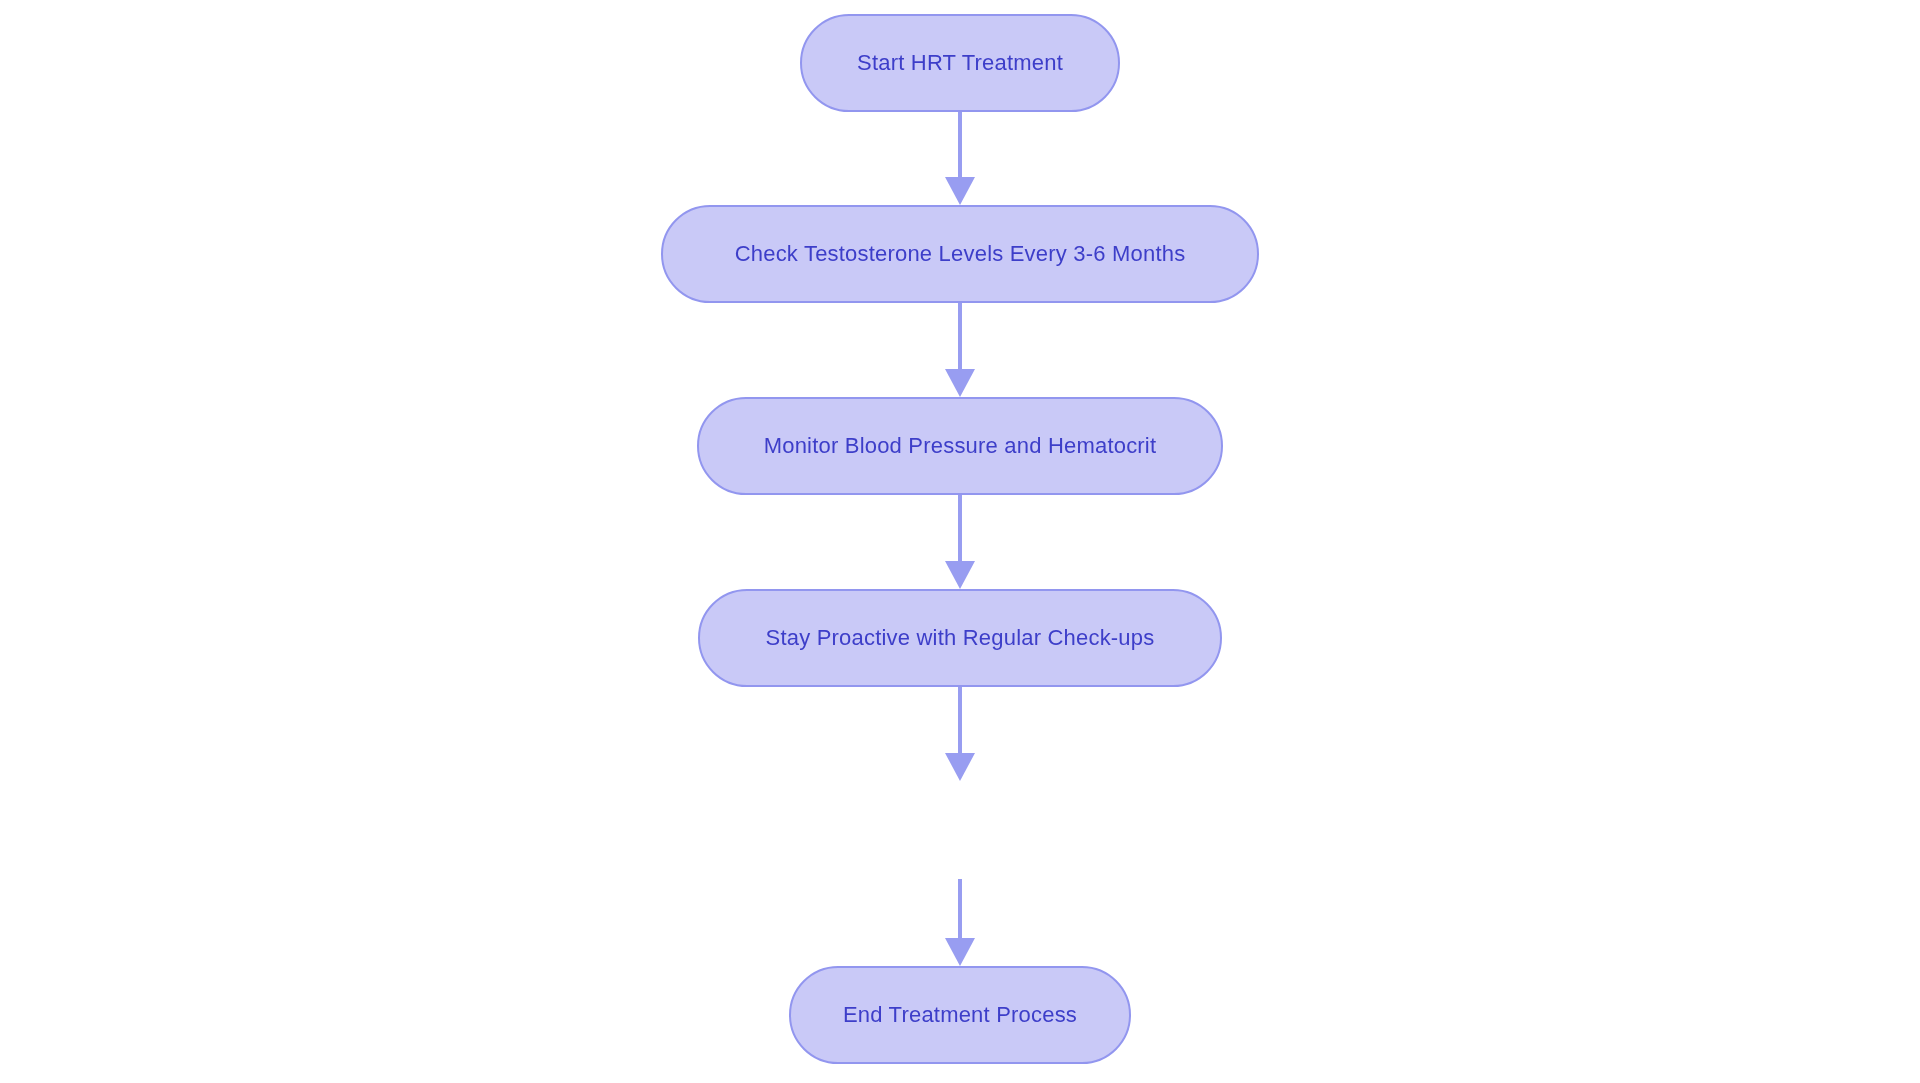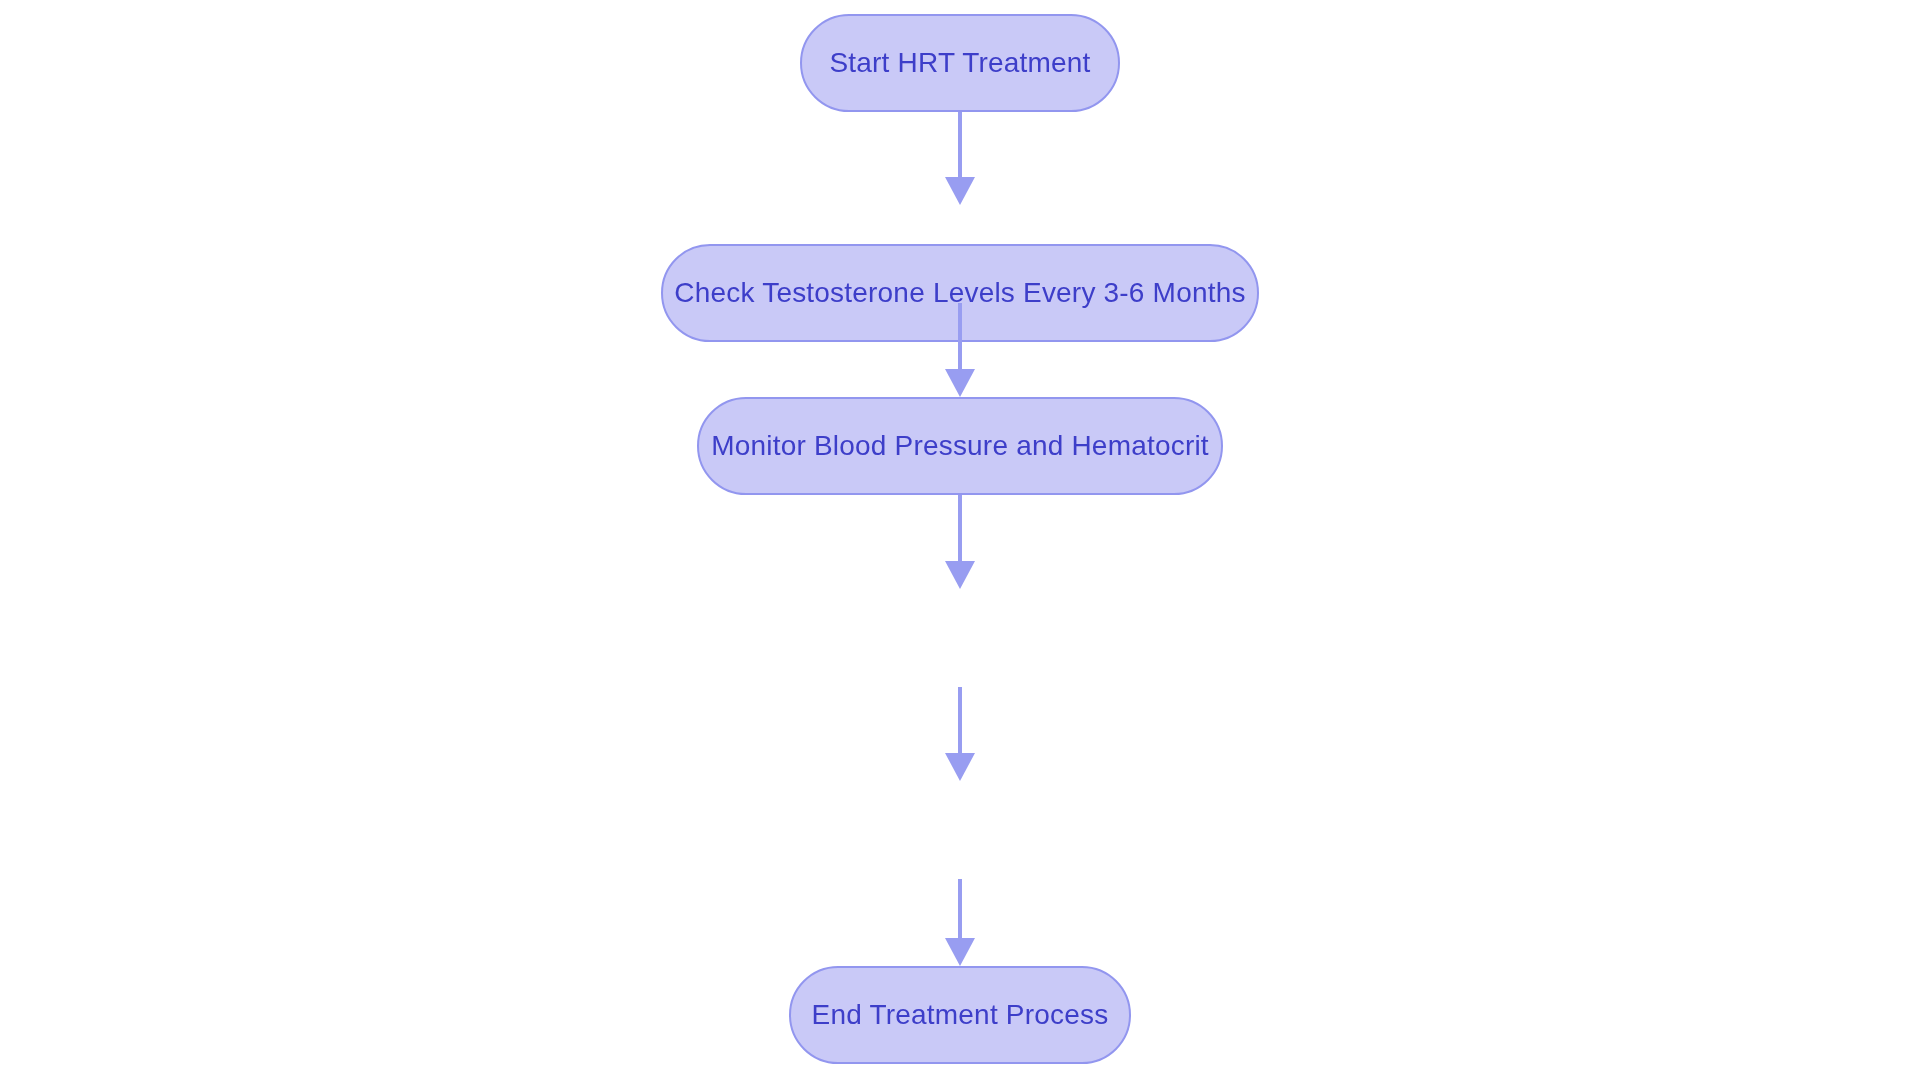--- a/index.html
+++ b/index.html
@@ -18,30 +18,30 @@
   .node {
     position: absolute;
     left: 50%;
     transform: translateX(-50%);
     height: 98px;
     box-sizing: border-box;
     border-radius: 49px;
     background: var(--node-fill, #c9c9f7);
     border: 2px solid var(--node-border, #9296ef);
     color: var(--node-text, #3d3ec9);
-    font-size: 28px;
+    font-size: 22px;
     letter-spacing: 0.2px;
     display: flex;
     align-items: center;
     justify-content: center;
     text-align: center;
     white-space: nowrap;
   }
   .node-1 { top: 14px;  width: 320px; }
-  .node-2 { top: 205px; width: 598px; margin-top: 39px; }
+  .node-2 { top: 205px; width: 598px; }
   .node-3 { top: 397px; width: 526px; }
   .node-4 { top: 589px; width: 524px; }
   .node-5 { top: 781px; width: 548px; }
   .node-6 { top: 966px; width: 342px; }
 
   .arrow {
     position: absolute;
     left: 50%;
     transform: translateX(-50%);
     width: 30px;
@@ -97,20 +97,23 @@
 
   <div class="node node-3">
     <span>Monitor Blood Pressure and Hematocrit</span>
   </div>
 
   <div class="arrow arrow-3">
     <div class="stem"></div>
     <div class="head"></div>
   </div>
 
+  <div class="node node-4">
+    <span>Stay Proactive with Regular Check-ups</span>
+  </div>
 
   <div class="arrow arrow-4">
     <div class="stem"></div>
     <div class="head"></div>
   </div>
 
 
   <div class="arrow arrow-5">
     <div class="stem"></div>
     <div class="head"></div>

